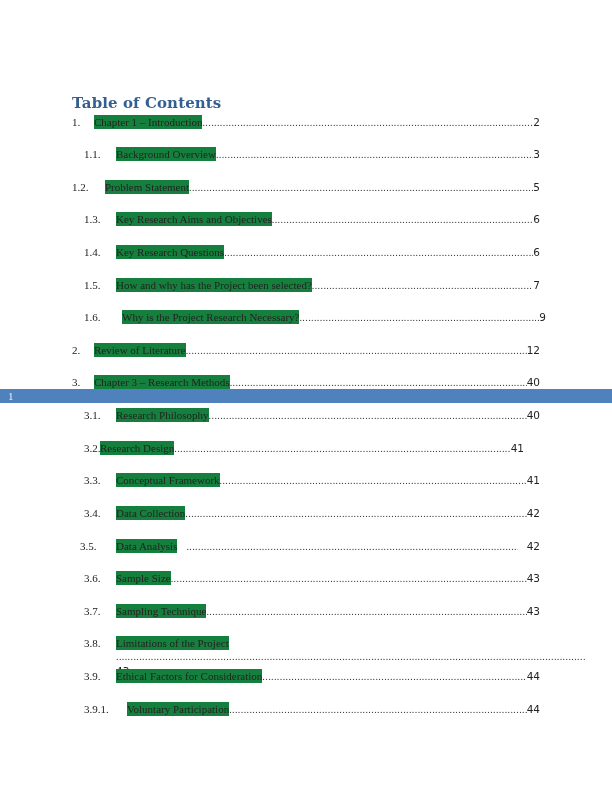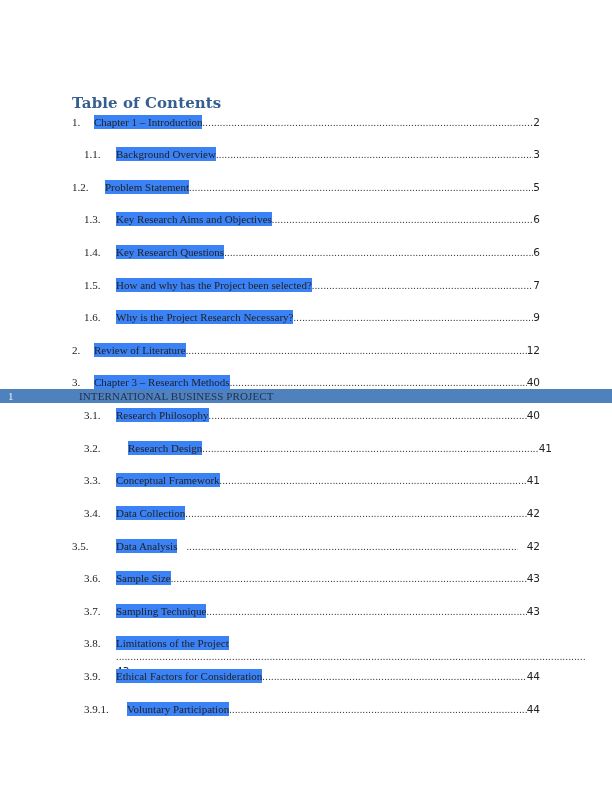--- a/index.html
+++ b/index.html
@@ -13,21 +13,21 @@
       color: #365f91; letter-spacing: 0.1px;
     }
     .toc-entry {
       position: absolute; left: 0; height: 14px;
       font-size: 11px; line-height: 14px; white-space: nowrap;
     }
     .toc-entry .num { position: absolute; top: 0; }
     .toc-entry .label-wrap {
       position: absolute; top: 0; display: flex; align-items: baseline;
     }
-    .toc-entry .label { white-space: nowrap; background: #3b82f6; padding-right: 0; }
+    .toc-entry .label { white-space: nowrap; background: #15803d; padding-right: 0; }
     .toc-entry .leader {
       flex: 1; overflow: hidden; white-space: nowrap; letter-spacing: 0.4px;
       color: #333; font-family: "Liberation Serif", serif; font-size: 10px;
     }
     .toc-entry .page {
       white-space: nowrap; font-family: "DejaVu Sans", sans-serif; font-size: 10.5px;
     }
     .header-band {
       position: absolute; left: 0; top: 389px; width: 612px; height: 14px;
       background: #4f81bd;
@@ -96,21 +96,21 @@
     <span class="num" style="left:84px;">1.5.</span>
     <span class="label-wrap" style="left:116px; width:424px;">
       <span class="label">How and why has the Project been selected?</span>
       <span class="leader">..................................................................................................................................................................</span>
       <span class="page">7</span>
     </span>
   </div>
 
   <div class="toc-entry" style="top:310px;">
     <span class="num" style="left:84px;">1.6.</span>
-    <span class="label-wrap" style="left:116px; width:424px;text-align:center;">
+    <span class="label-wrap" style="left:122px; width:424px;text-align:center;">
       <span class="label">Why is the Project Research Necessary?</span>
       <span class="leader">..................................................................................................................................................................</span>
       <span class="page">9</span>
     </span>
   </div>
 
   <div class="toc-entry" style="top:343px;">
     <span class="num" style="left:72px;">2.</span>
     <span class="label-wrap" style="left:94px; width:446px;">
       <span class="label">Review of Literature</span>
@@ -123,35 +123,34 @@
     <span class="num" style="left:72px;">3.</span>
     <span class="label-wrap" style="left:94px; width:446px;">
       <span class="label">Chapter 3 – Research Methods</span>
       <span class="leader">..................................................................................................................................................................</span>
       <span class="page">40</span>
     </span>
   </div>
 
   <div class="header-band">
     <span class="page-num">1</span>
-    <span class="header-title">INTERNATIONAL BUSINESS PROJECT</span>
   </div>
 
   <div class="toc-entry" style="top:408px;">
     <span class="num" style="left:84px;">3.1.</span>
     <span class="label-wrap" style="left:116px; width:424px;">
       <span class="label">Research Philosophy</span>
       <span class="leader">..................................................................................................................................................................</span>
       <span class="page">40</span>
     </span>
   </div>
 
   <div class="toc-entry" style="top:441px;">
     <span class="num" style="left:84px;">3.2.</span>
-    <span class="label-wrap" style="left:128px; width:424px;">
+    <span class="label-wrap" style="left:100px; width:424px;">
       <span class="label">Research Design</span>
       <span class="leader">..................................................................................................................................................................</span>
       <span class="page">41</span>
     </span>
   </div>
 
   <div class="toc-entry" style="top:473px;">
     <span class="num" style="left:84px;">3.3.</span>
     <span class="label-wrap" style="left:116px; width:424px;">
       <span class="label">Conceptual Framework</span>
@@ -163,21 +162,21 @@
   <div class="toc-entry" style="top:506px;">
     <span class="num" style="left:84px;">3.4.</span>
     <span class="label-wrap" style="left:116px; width:424px;">
       <span class="label">Data Collection</span>
       <span class="leader">..................................................................................................................................................................</span>
       <span class="page">42</span>
     </span>
   </div>
 
   <div class="toc-entry" style="top:539px;">
-    <span class="num" style="left:72px;">3.5.</span>
+    <span class="num" style="left:80px;">3.5.</span>
     <span class="label-wrap" style="left:116px; width:424px;gap:9px;">
       <span class="label">Data Analysis</span>
       <span class="leader">..................................................................................................................................................................</span>
       <span class="page">42</span>
     </span>
   </div>
 
   <div class="toc-entry" style="top:571px;">
     <span class="num" style="left:84px;">3.6.</span>
     <span class="label-wrap" style="left:116px; width:424px;">

